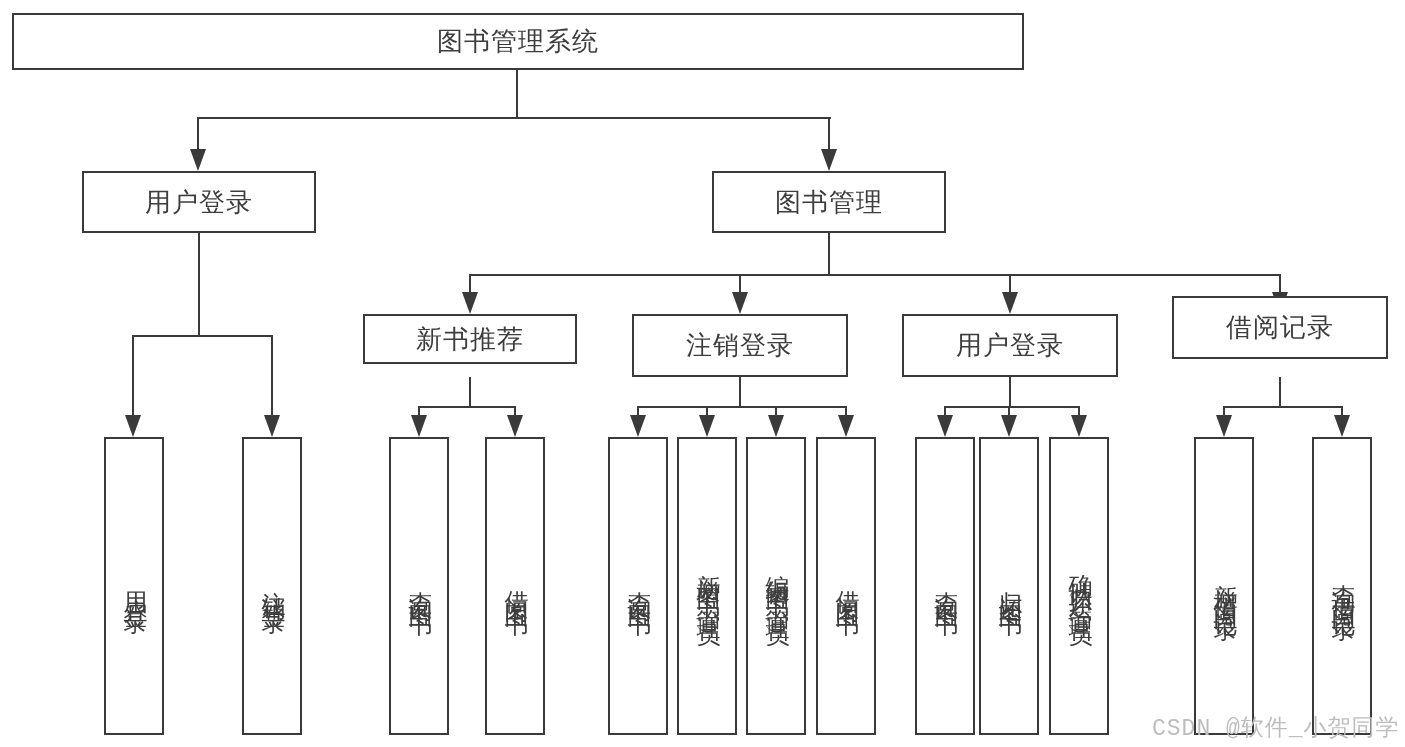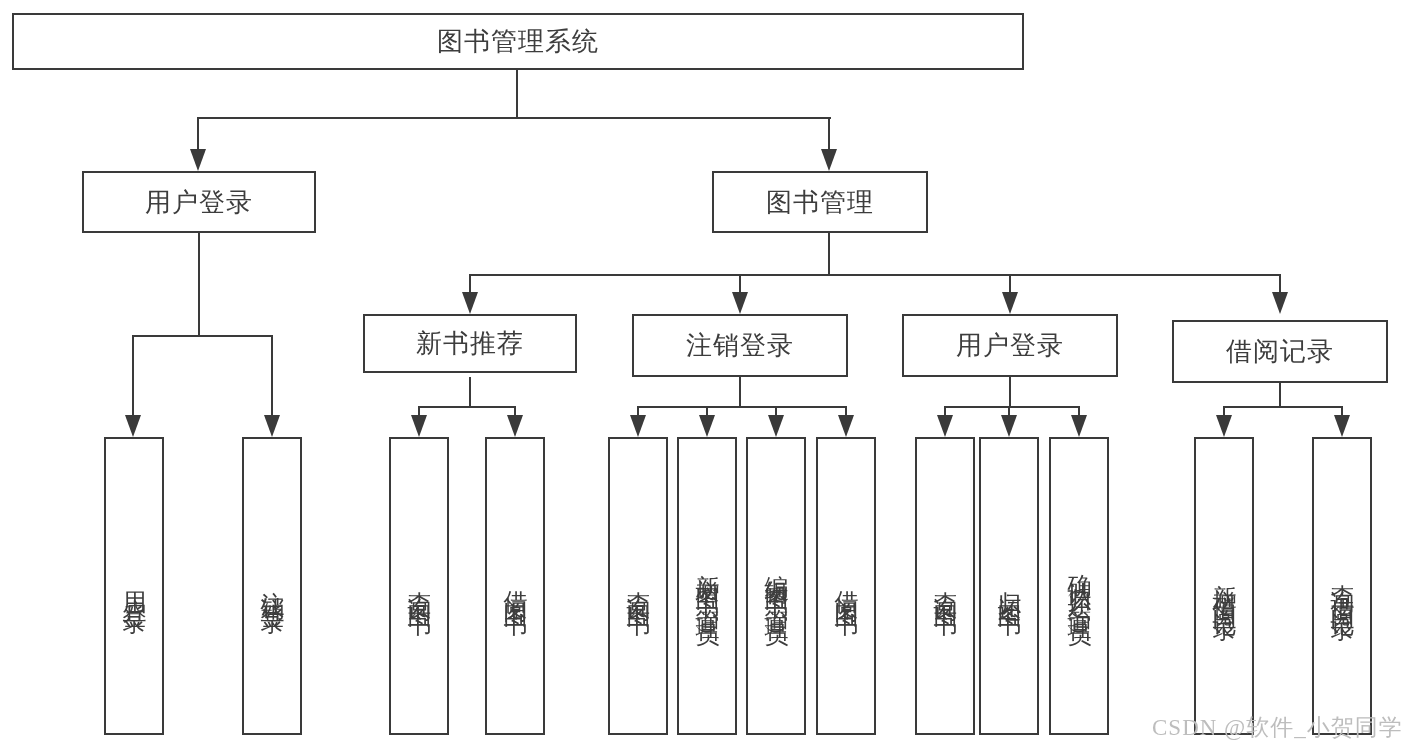--- a/index.html
+++ b/index.html
@@ -5,21 +5,21 @@
   :root{
     --line:#3a3a3a;
     --text:#3d3d3d;
     --bg:#ffffff;
     --wm:#bdbdbd;
   }
   html,body{margin:0;padding:0;background:var(--bg);}
   #stage{
     position:relative;width:1405px;height:747px;background:var(--bg);
     overflow:hidden;
-    font-family:Liberation Serif, serif;
+    font-family:Liberation Mono, monospace;
     color:var(--text);
   }
   .box{
     position:absolute;box-sizing:border-box;
     border:2px solid var(--line);background:#fff;
     display:flex;align-items:center;justify-content:center;
     text-align:center;
   }
   .hlabel{font-size:26px;letter-spacing:1px;white-space:nowrap;}
   .leaf span{
@@ -103,34 +103,34 @@
   <div class="vline" style="left:1341px;top:406px;height:12px"></div>
   <div class="ah" style="left:1334px;top:415px"></div>
 
   <div class="box" style="left:12px;top:13px;width:1012px;height:57px">
     <span class="hlabel">图书管理系统</span>
   </div>
 
   <div class="box" style="left:82px;top:171px;width:234px;height:62px">
     <span class="hlabel">用户登录</span>
   </div>
-  <div class="box" style="left:712px;top:171px;width:216px;height:62px">
+  <div class="box" style="left:712px;top:171px;width:234px;height:62px">
     <span class="hlabel">图书管理</span>
   </div>
 
-  <div class="box" style="left:363px;top:314px;width:214px;height:59px">
+  <div class="box" style="left:363px;top:314px;width:214px;height:50px">
     <span class="hlabel">新书推荐</span>
   </div>
   <div class="box" style="left:632px;top:314px;width:216px;height:63px">
     <span class="hlabel">注销登录</span>
   </div>
   <div class="box" style="left:902px;top:314px;width:216px;height:63px">
     <span class="hlabel">用户登录</span>
   </div>
-  <div class="box" style="left:1172px;top:320px;width:216px;height:63px">
+  <div class="box" style="left:1172px;top:296px;width:216px;height:63px">
     <span class="hlabel">借阅记录</span>
   </div>
 
   <div class="box leaf" style="left:104px;top:437px;width:60px;height:298px">
     <span>用户登录</span>
   </div>
   <div class="box leaf" style="left:242px;top:437px;width:60px;height:298px">
     <span>注销登录</span>
   </div>
 

